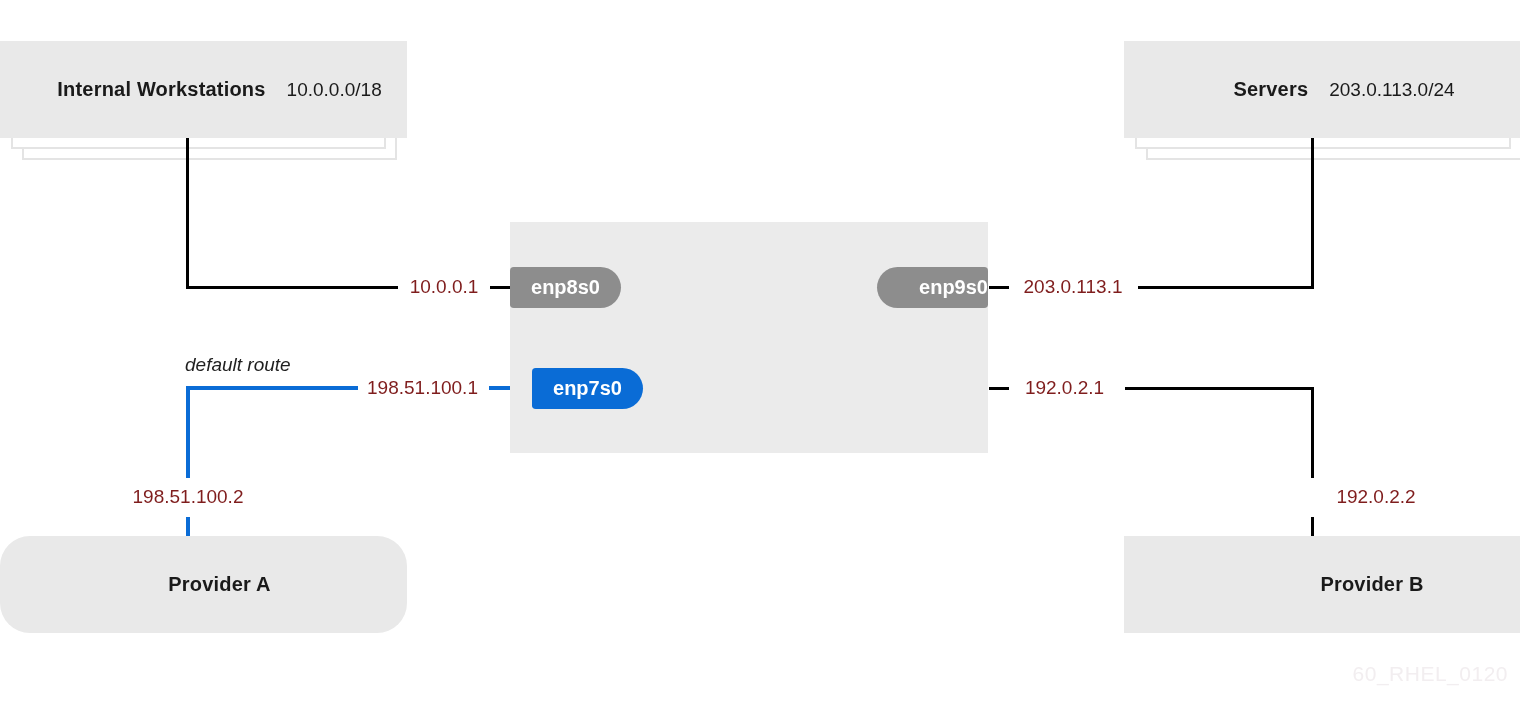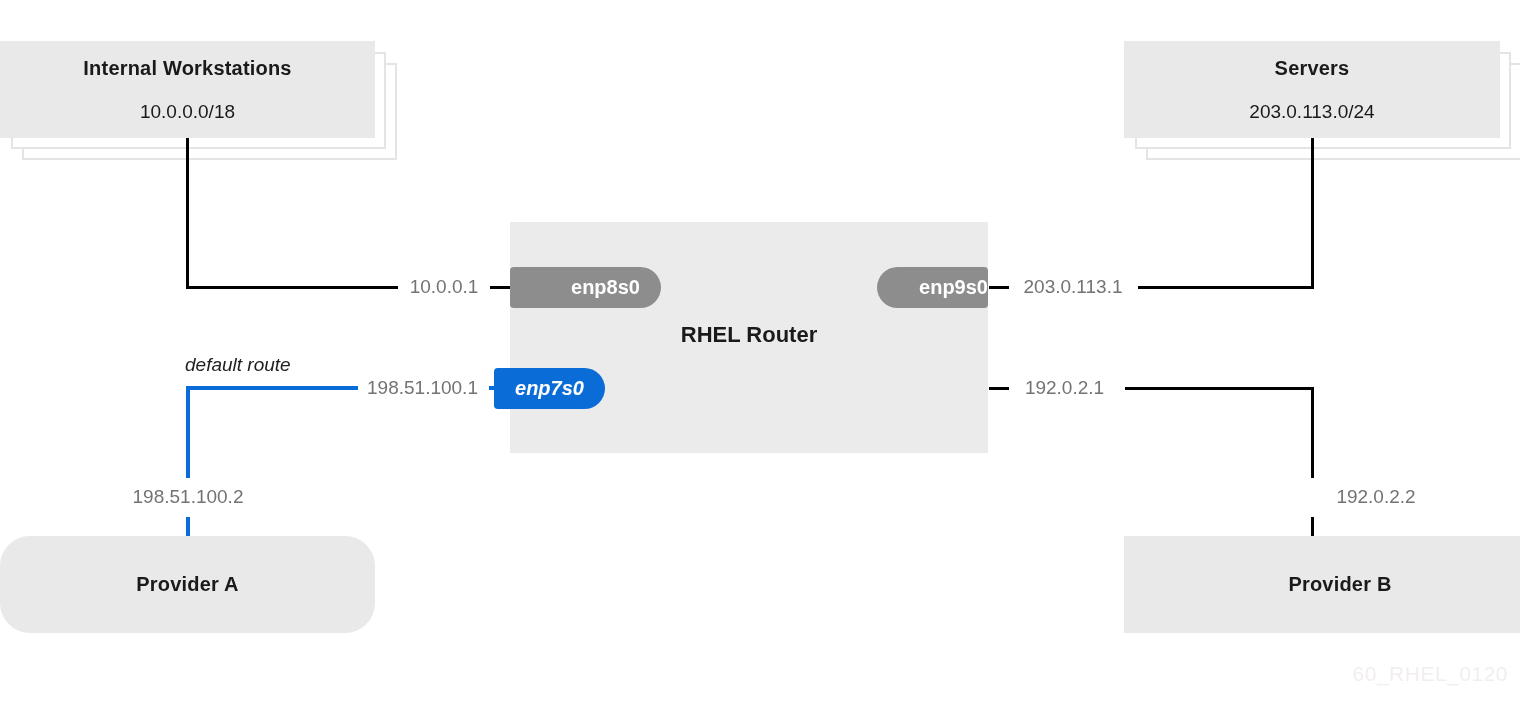--- a/index.html
+++ b/index.html
@@ -9,23 +9,24 @@
     overflow:hidden;
     background:#ffffff;
     font-family:"Liberation Sans", sans-serif;
     color:#1a1a1a;
   }
 
   
   .node-box {
     position:absolute;
     background:var(--node-fill, #e9e9e9);
-    display:flex; flex-direction:column;
+    display:flex; flex-direction:row;
     align-items:center; justify-content:center;
     gap:21px;
+    padding-left:32px;
   }
   .node-title { font-size:20px; font-weight:bold; letter-spacing:0.2px; }
   .node-subnet { font-size:19px; font-weight:normal; }
 
   
   .echo {
     position:absolute;
     background:#ffffff;
     border:2px solid #e4e4e4;
     box-sizing:border-box;
@@ -60,21 +61,21 @@
   
   .line { position:absolute; background:var(--line-color, #000000); }
   .line.blue { background:var(--accent-blue, #0a6cd6); }
 
   
   .ip-label {
     position:absolute;
     font-size:19px;
     text-align:center;
     white-space:nowrap;
-    color:#737373;
+    color:#7f1d1d;
   }
 
   .route-note {
     position:absolute;
     left:185px; top:354px; width:220px;
     font-size:19px; font-style:italic;
     color:#1f1f1f;
   }
 
   .watermark {
@@ -124,24 +125,23 @@
   <div class="line blue" style="left:186px; top:517px; width:4px; height:19px;"></div>
 
   <div class="line" style="left:989px; top:387px; width:20px; height:3px;"></div>
   <div class="ip-label" style="left:1012px; top:377px; width:105px;">192.0.2.1</div>
   <div class="line" style="left:1125px; top:387px; width:189px; height:3px;"></div>
   <div class="line" style="left:1311px; top:387px; width:3px; height:91px;"></div>
   <div class="ip-label" style="left:1296px; top:486px; width:160px;">192.0.2.2</div>
   <div class="line" style="left:1311px; top:517px; width:3px; height:19px;"></div>
 
   <div class="router-box"></div>
-  <div class="router-title">RHEL Router</div>
 
-  <div class="pill left-side" style="left:510px; top:267px;padding-left:40px;">enp8s0</div>
-  <div class="pill left-side highlight" style="left:494px; top:368px;font-style:italic;">enp7s0</div>
+  <div class="pill left-side" style="left:510px; top:267px;">enp8s0</div>
+  <div class="pill left-side highlight" style="left:532px; top:368px;">enp7s0</div>
   <div class="pill right-side" style="left:877px; top:267px;text-align:right;">enp9s0</div>
 
   <div class="node-box" style="left:0px; top:536px; width:375px; height:97px;border-radius:30px;">
     <div class="node-title">Provider A</div>
   </div>
   <div class="node-box" style="left:1124px; top:536px; width:432px; height:97px;">
     <div class="node-title">Provider B</div>
   </div>
 
   <div class="watermark">60_RHEL_0120</div>

